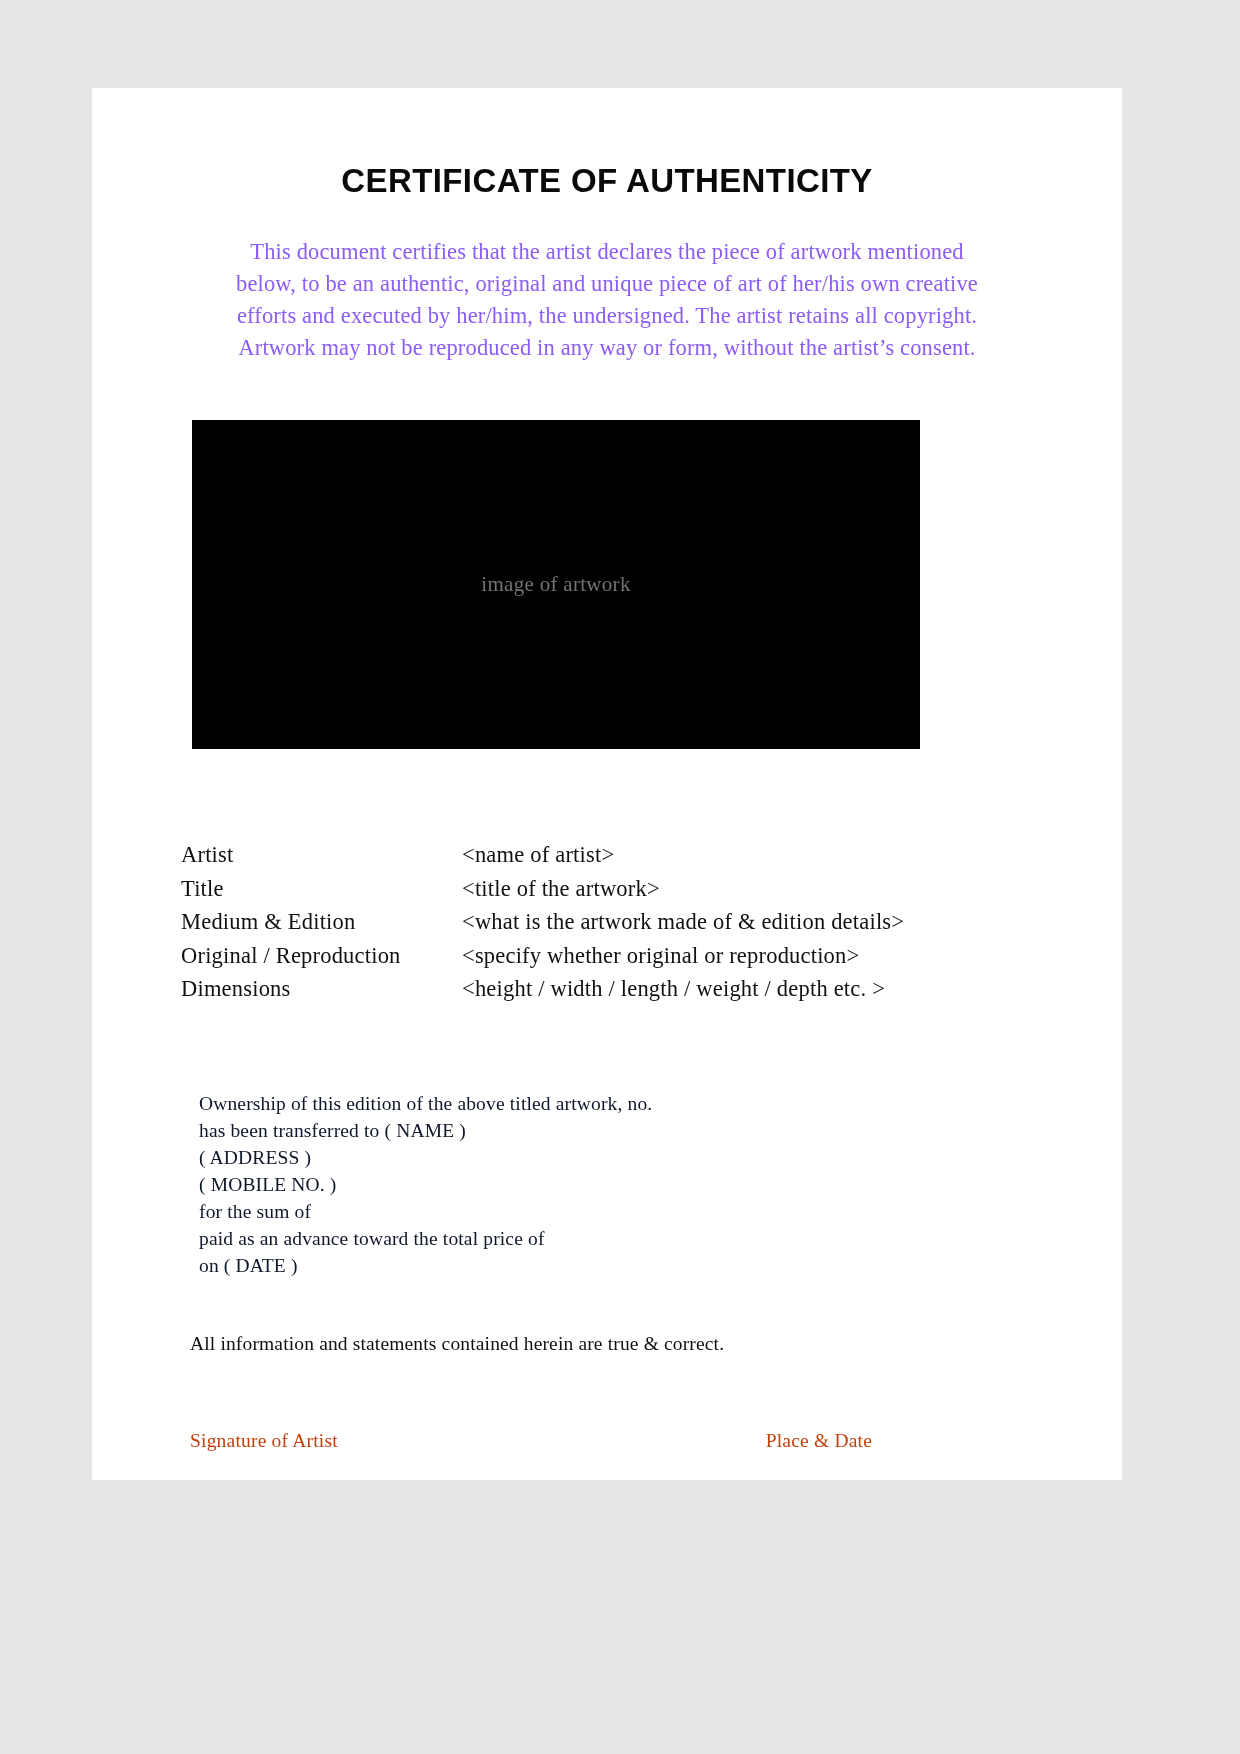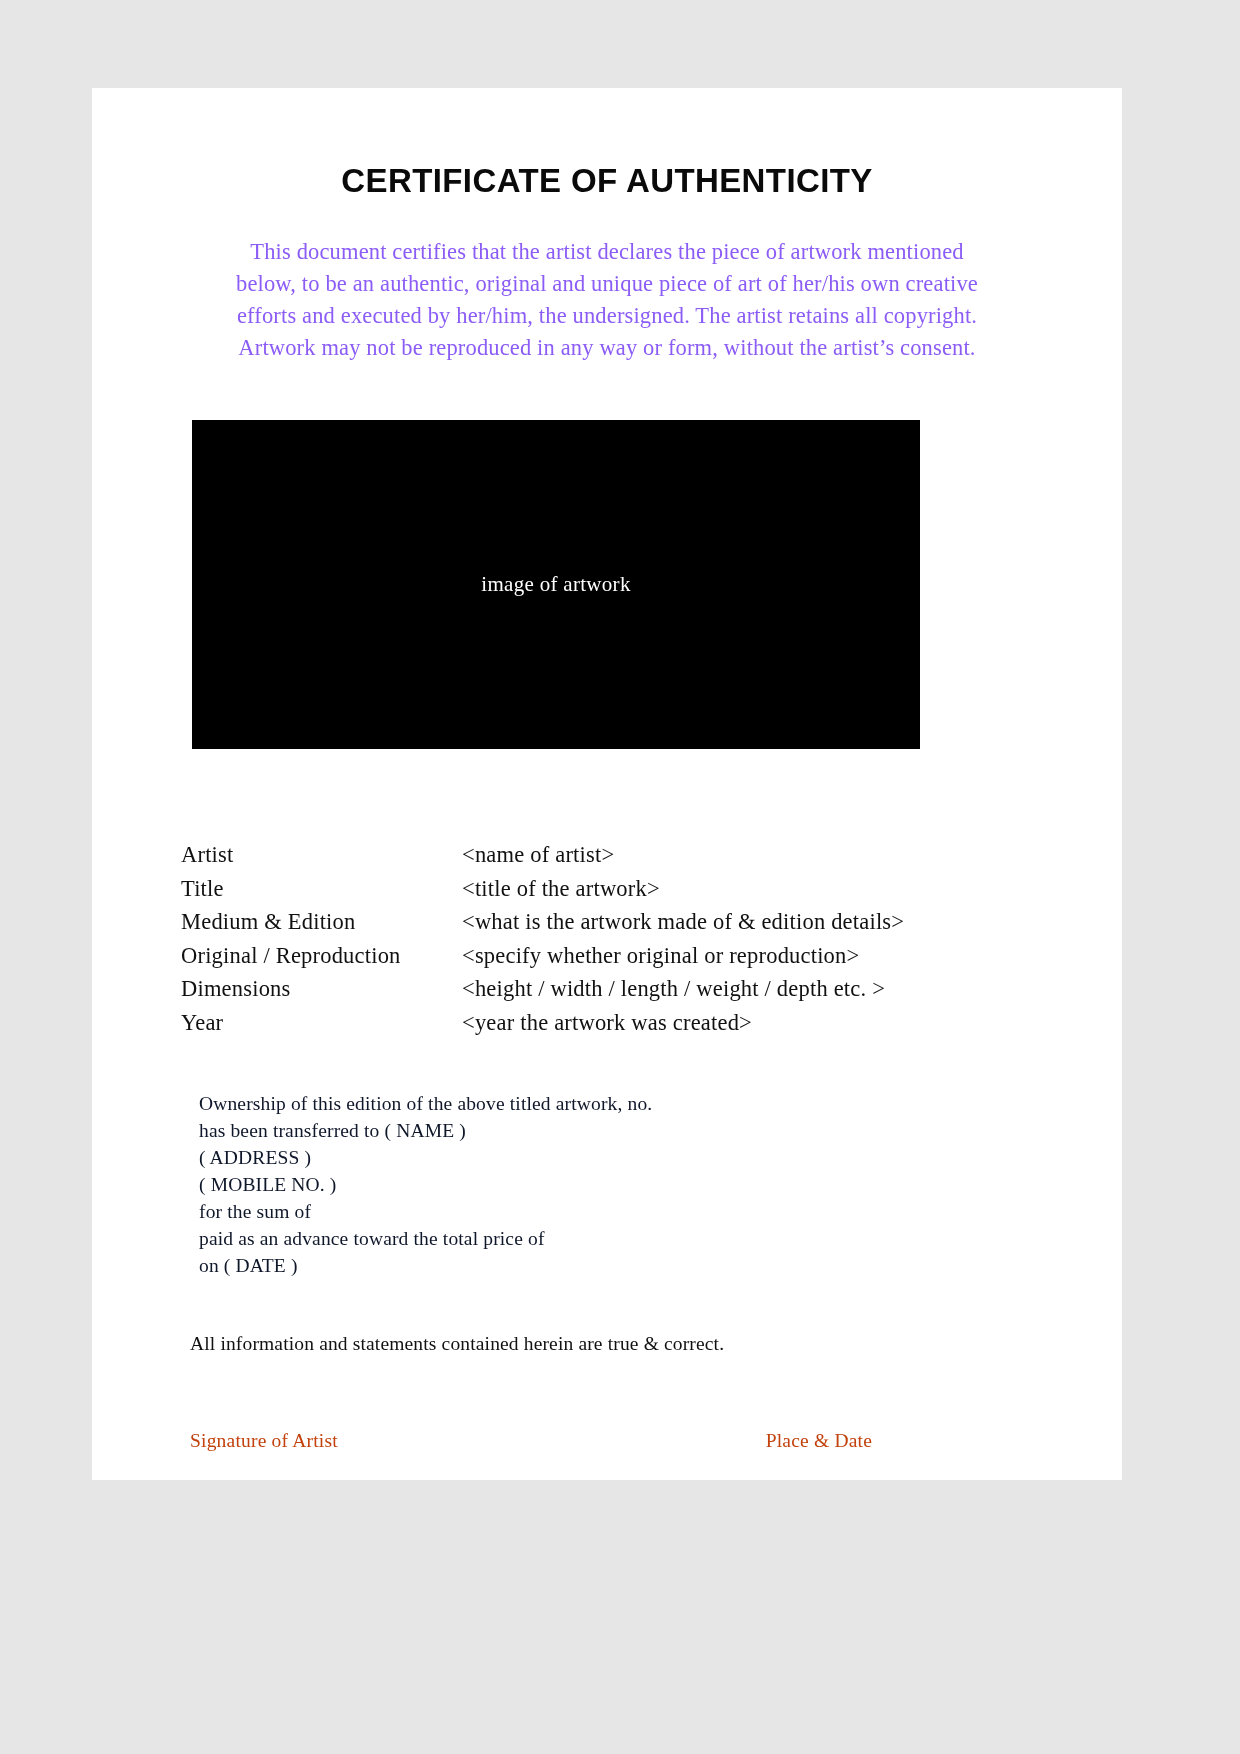--- a/index.html
+++ b/index.html
@@ -66,21 +66,21 @@
     left: 100px;
     top: 332px;
     width: 728px;
     height: 329px;
     background: #000000;
     display: flex;
     align-items: center;
     justify-content: center;
   }
   .artwork-image-caption {
-    color: #ffffff;
+    color: #737373;
     font-size: 21px;
     letter-spacing: 0.3px;
     font-family: "Liberation Serif", "DejaVu Serif", serif;
   }
 
   .details-table {
     position: absolute;
     left: 89px;
     top: 754px;
     width: 880px;
@@ -179,24 +179,20 @@
         <span class="detail-label">Medium &amp; Edition</span>
         <span class="detail-value">&lt;what is the artwork made of &amp; edition details&gt;</span>
       </div>
       <div class="detail-row">
         <span class="detail-label">Original / Reproduction</span>
         <span class="detail-value">&lt;specify whether original or reproduction&gt;</span>
       </div>
       <div class="detail-row">
         <span class="detail-label">Dimensions</span>
         <span class="detail-value">&lt;height / width / length / weight / depth etc. &gt;</span>
-      </div>
-      <div class="detail-row">
-        <span class="detail-label">Year</span>
-        <span class="detail-value">&lt;year the artwork was created&gt;</span>
       </div>
     </div>
 
     <div class="ownership-block">
       <div class="ownership-line">Ownership of this edition of the above titled artwork, no.</div>
       <div class="ownership-line">has been transferred to ( NAME )</div>
       <div class="ownership-line">( ADDRESS )</div>
       <div class="ownership-line">( MOBILE NO. )</div>
       <div class="ownership-line">for the sum of</div>
       <div class="ownership-line">paid as an advance toward the total price of</div>

